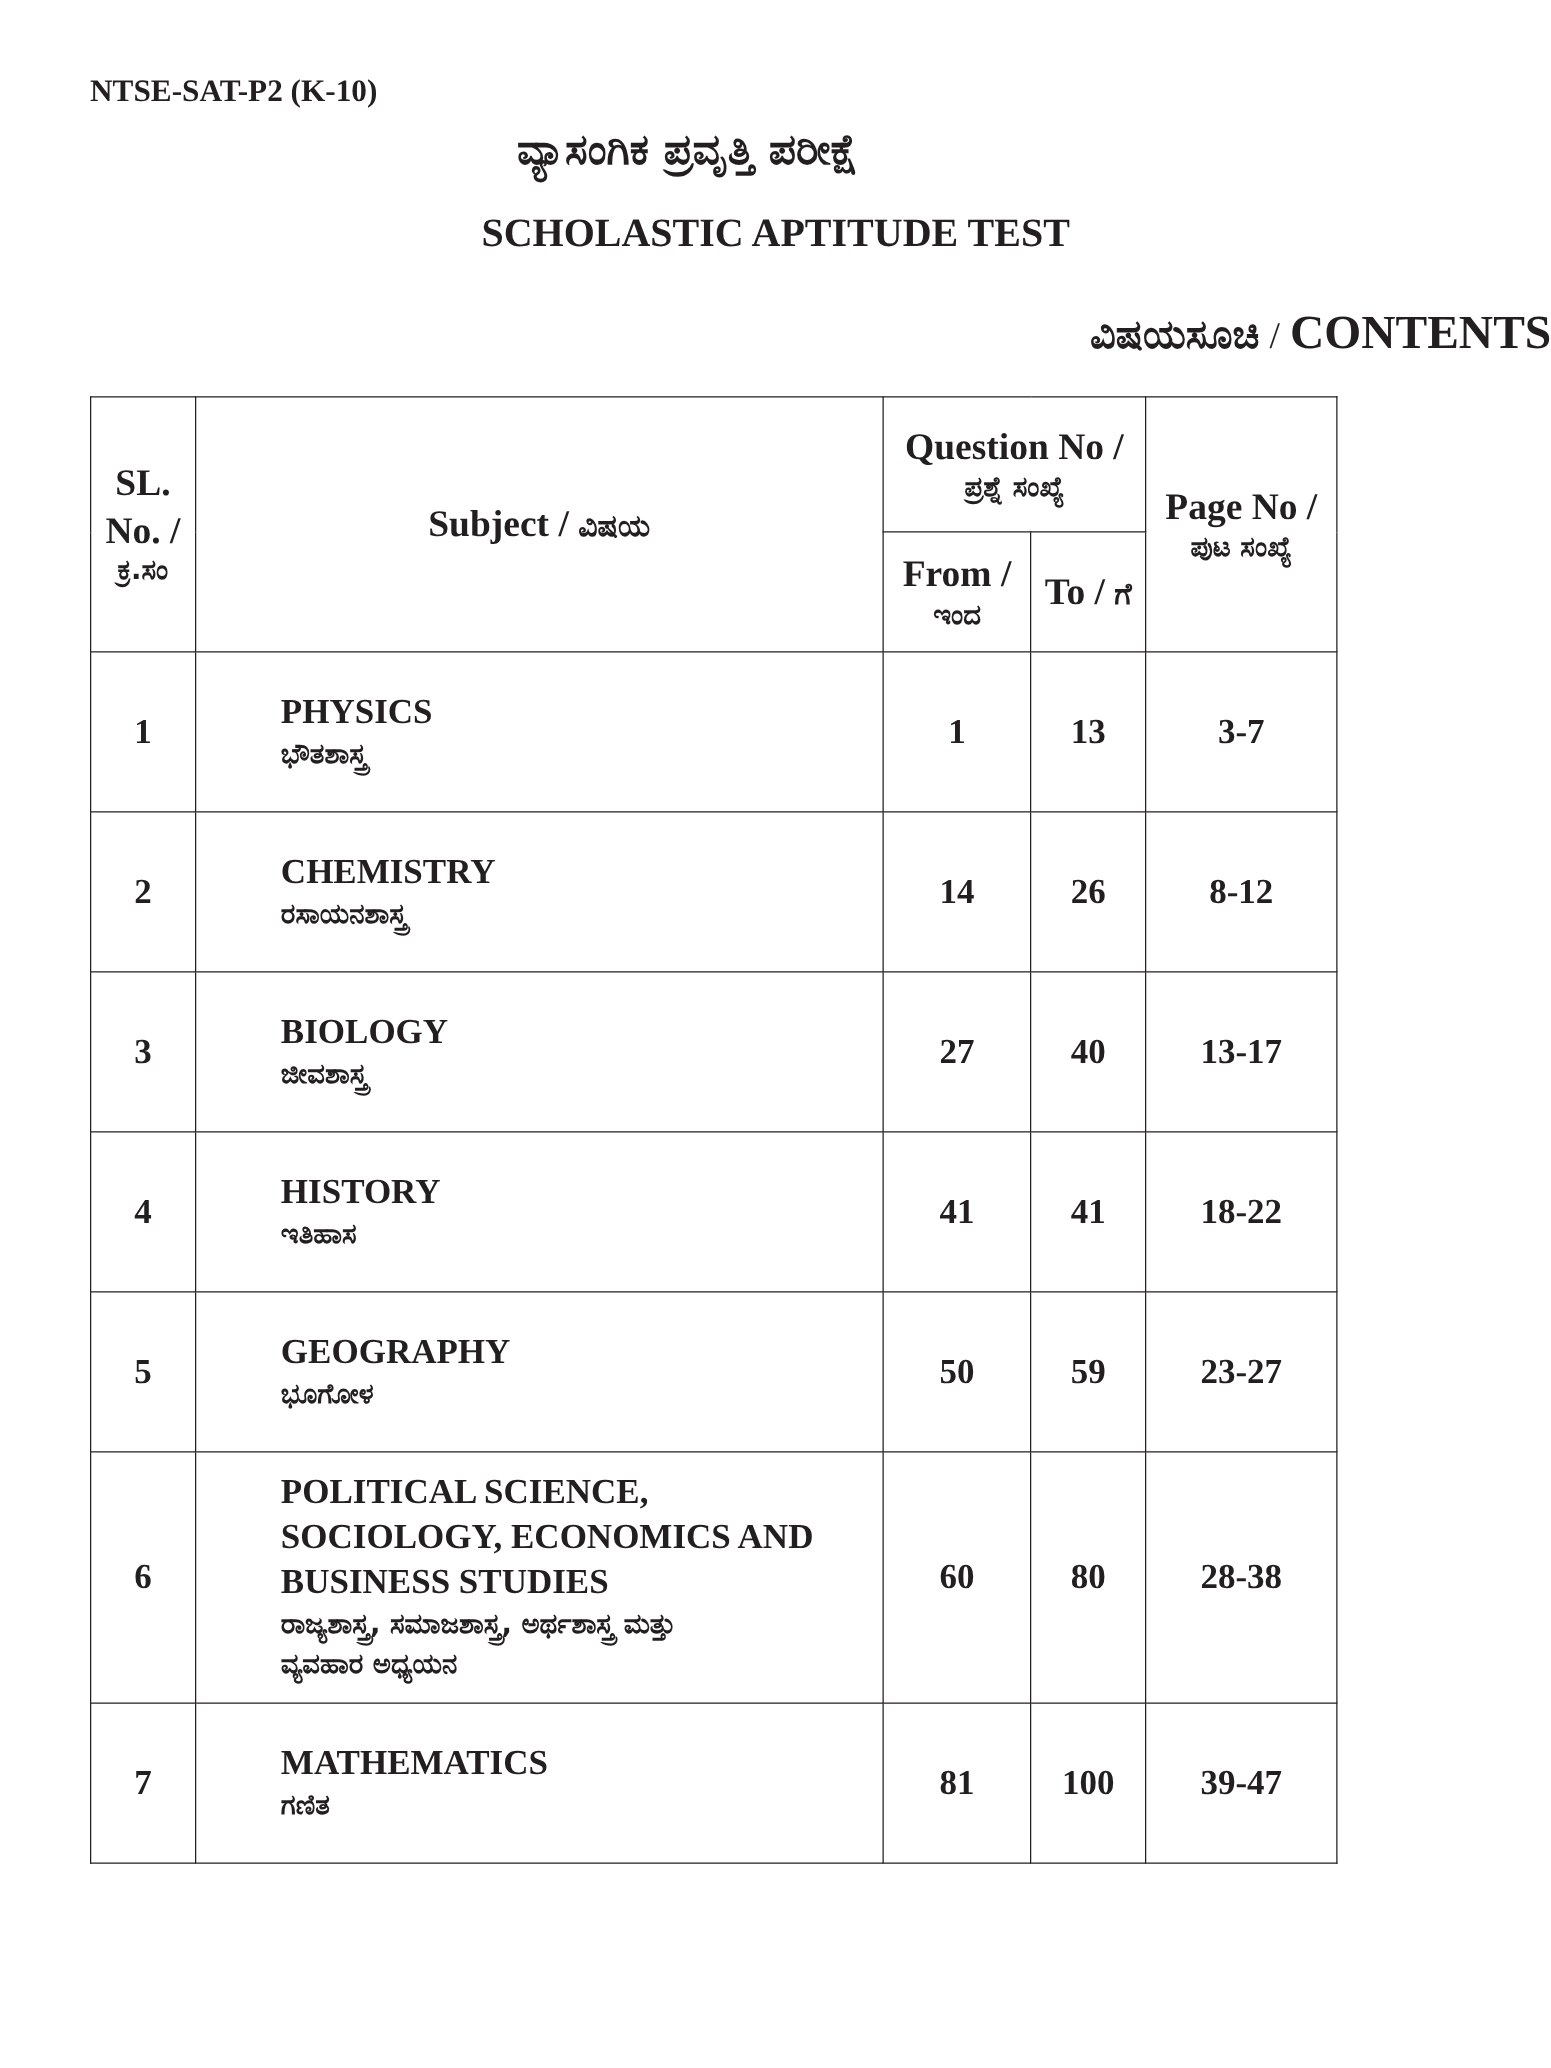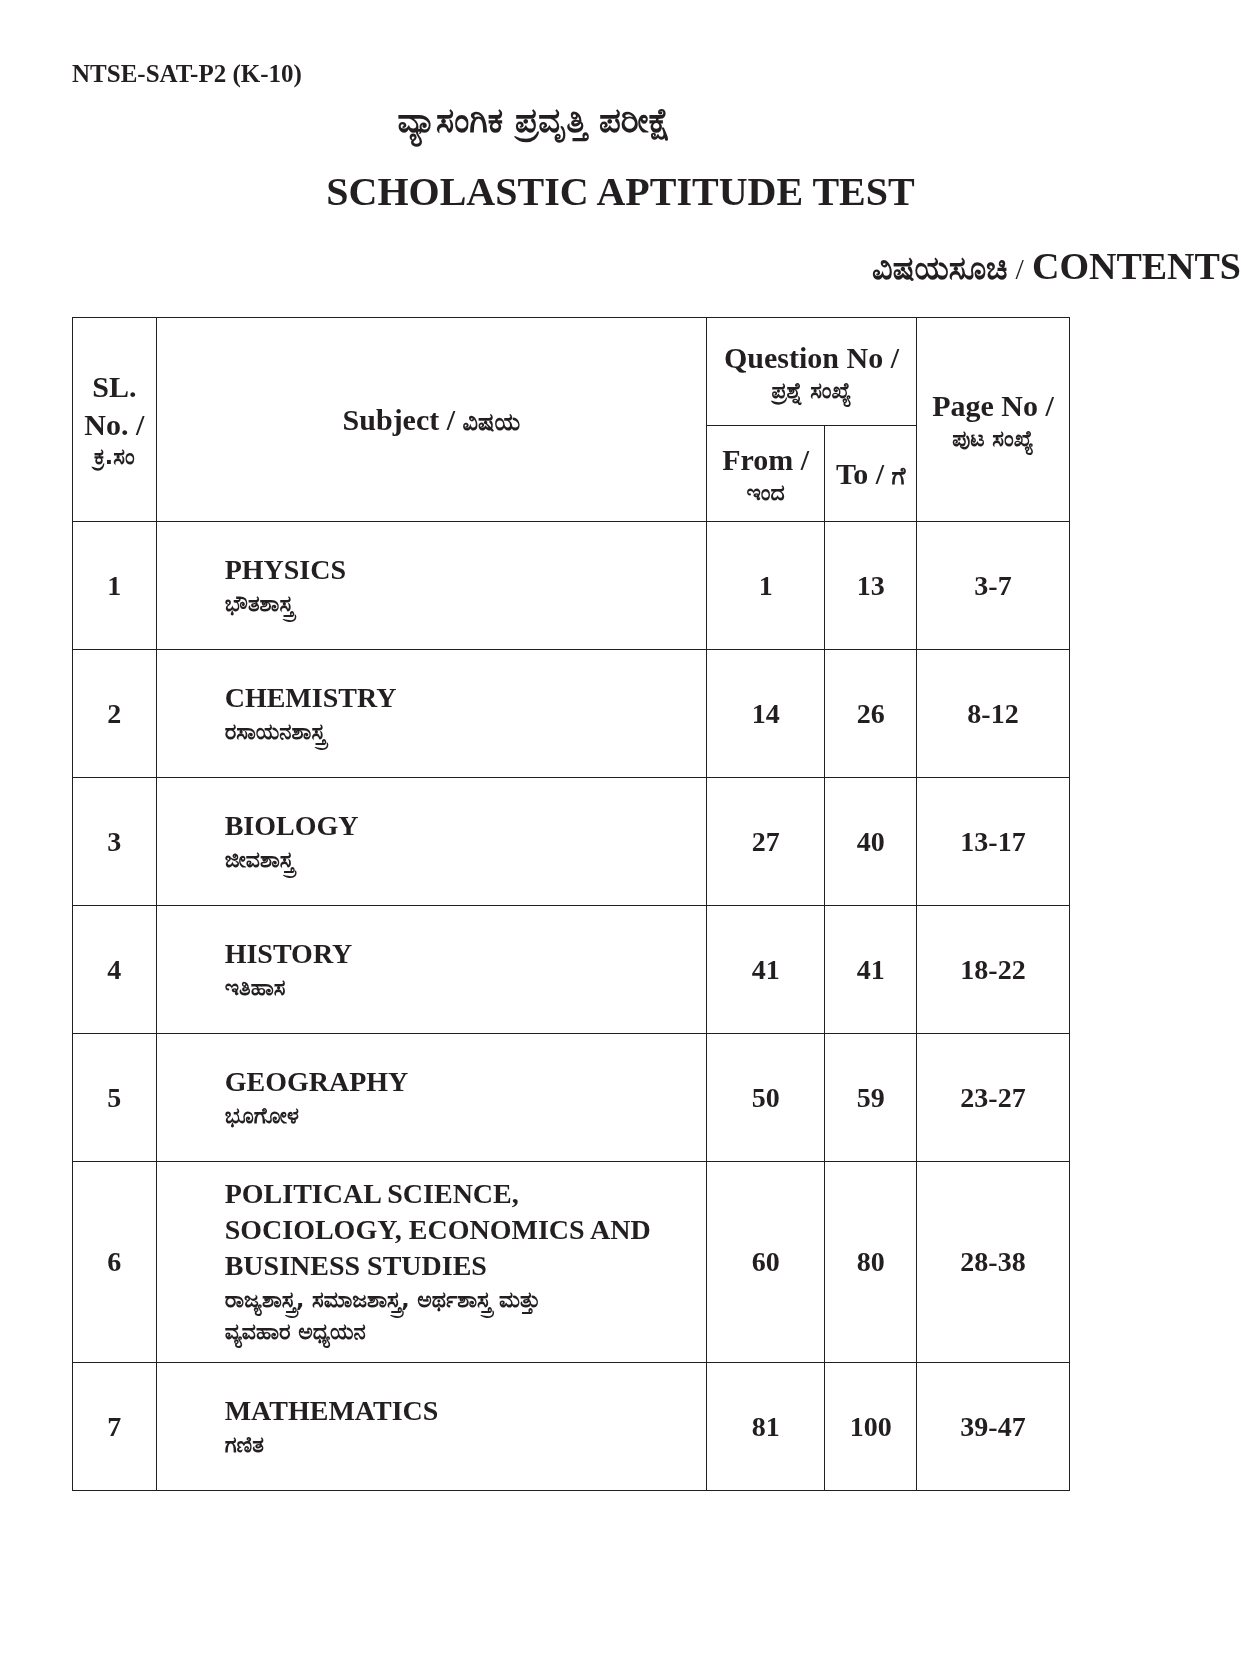--- a/index.html
+++ b/index.html
@@ -1,19 +1,19 @@
 <!DOCTYPE html>
 <html><head>
 <meta charset="utf-8">
 <style>
   html, body { margin: 0; padding: 0; background: #fff; }
   body { width: 1241px; height: 1654px; position: relative; font-family: "Liberation Serif", serif; color: #231f20; }
   .code { position: absolute; left: 72px; top: 60px; font-size: 25px; font-weight: bold; }
-  .kn-title { position: absolute; left: 0; width: 1068px; top: 100px; text-align: center; font-size: 34px; font-weight: bold; font-family: "DejaVu Sans", sans-serif; }
-  .en-title { position: absolute; left: 0; width: 1241px; top: 168px; text-align: center; font-size: 40px; font-weight: bold; }
+  .kn-title { position: absolute; left: 16px; width: 1068px; top: 100px; text-align: center; font-size: 34px; font-weight: bold; font-family: "DejaVu Sans", sans-serif; }
+  .en-title { position: absolute; left: 0; width: 1241px; top: 168px; text-align: center; font-size: 32px; font-weight: bold; }
   .contents { position: absolute; left: 0; width: 1241px; top: 244px; text-align: right; font-size: 38px; font-weight: bold; }
   .contents .kn { font-family: "DejaVu Sans", sans-serif; font-size: 32px; }
   .contents .sep { font-weight: normal; font-size: 30px; margin: 0 8px; }
   table { position: absolute; left: 72px; top: 317px; width: 998px; border-collapse: collapse; }
   td, th { border: 1.5px solid #231f20; text-align: center; vertical-align: middle; font-weight: bold; font-size: 28px; padding: 0; }
   th { font-size: 30px; line-height: 1.25; }
   .kn-small { font-family: "DejaVu Sans", sans-serif; font-size: 22px; font-weight: bold; display: block; }
   .subj { text-align: left; padding-left: 68px; margin-left: 16px; }
   .subj .en { display: block; font-size: 28px; font-weight: bold; line-height: 36px; }
   .subj .kn { display: block; font-family: "DejaVu Sans", sans-serif; font-size: 22px; font-weight: bold; line-height: 32px; }

